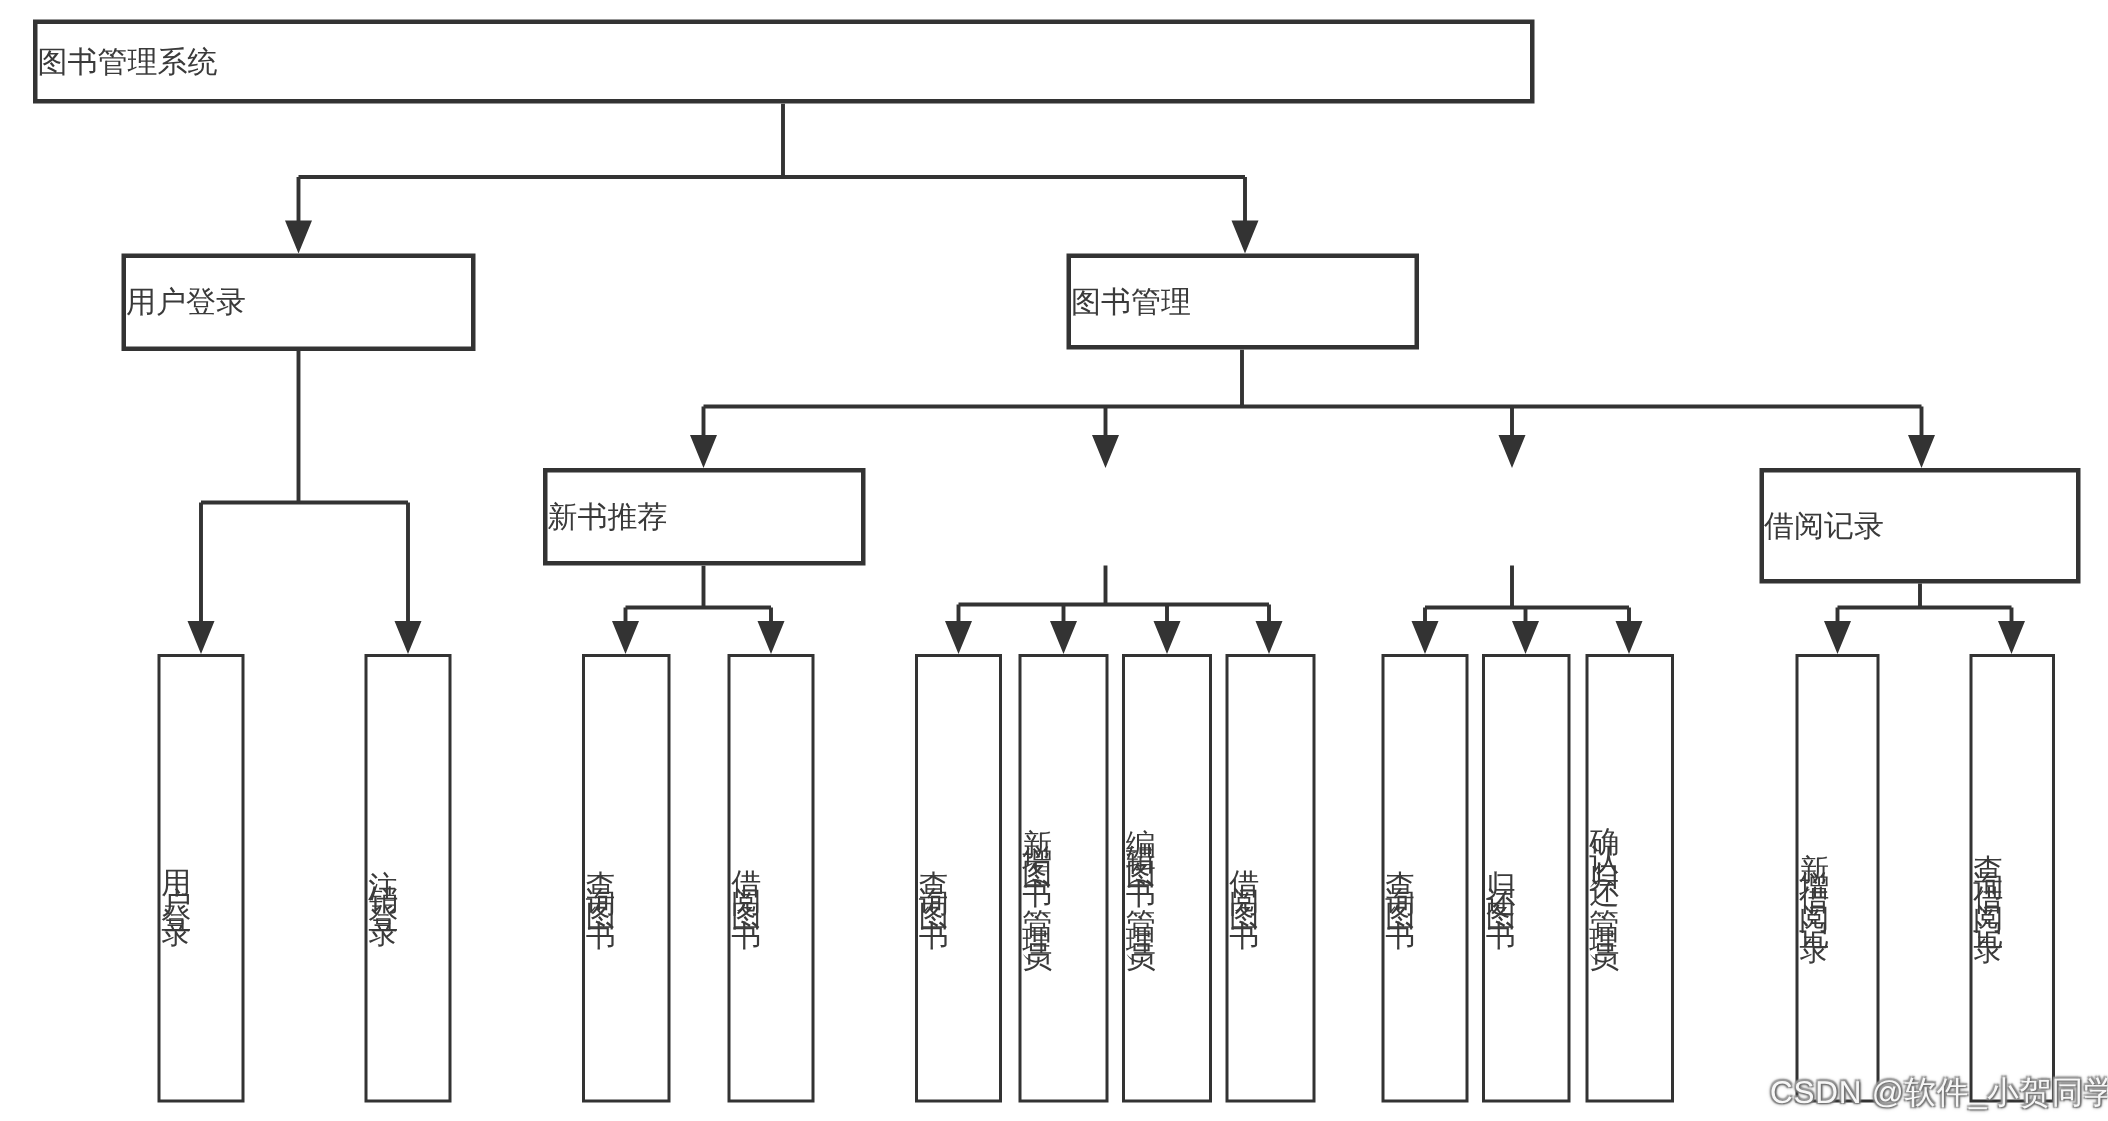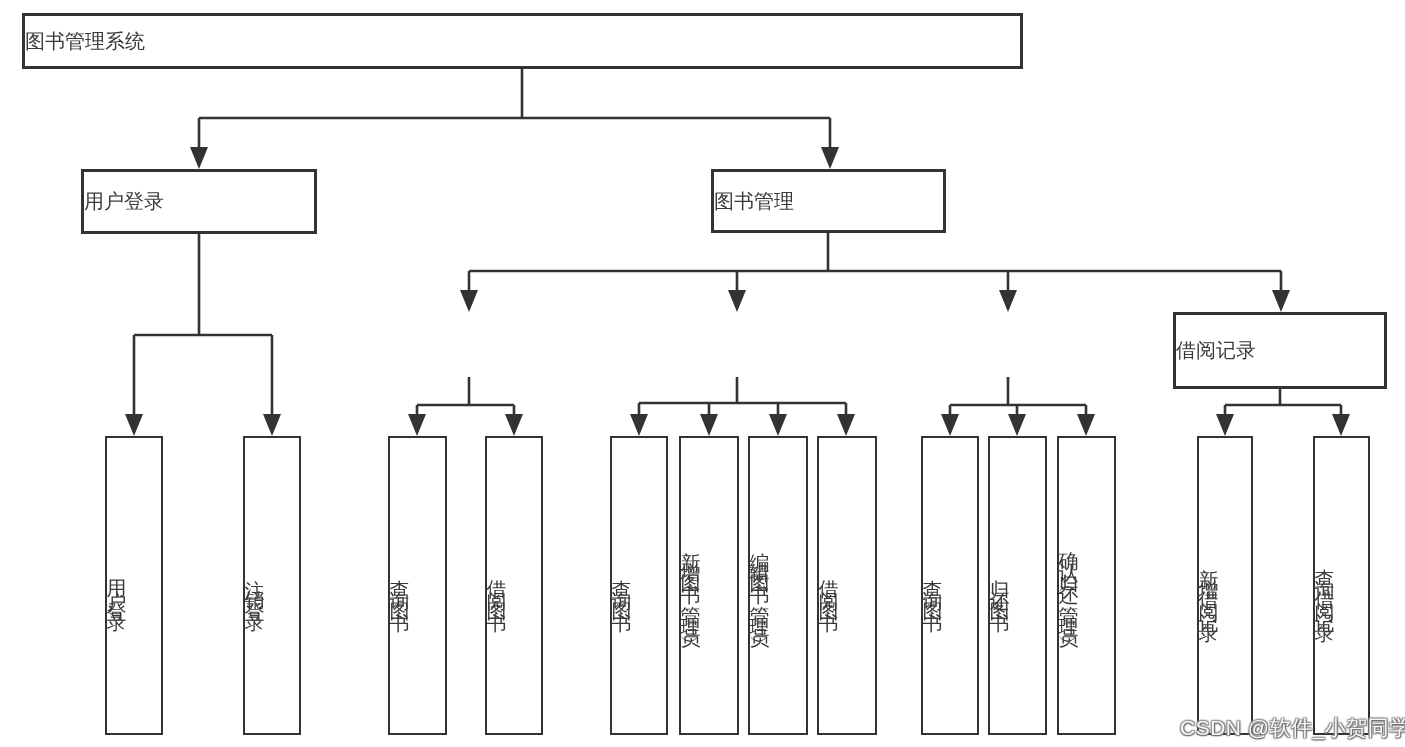--- a/index.html
+++ b/index.html
@@ -95,20 +95,23 @@
     <span>图书管理系统</span>
   </div>
 
   <div class="node" style="left:81px;top:169px;width:236px;height:65px;">
     <span>用户登录</span>
   </div>
   <div class="node" style="left:711px;top:169px;width:235px;height:64px;">
     <span>图书管理</span>
   </div>
 
+  <div class="node" style="left:362px;top:312px;width:215px;height:65px;">
+    <span>新书推荐</span>
+  </div>
   <div class="node" style="left:1173px;top:312px;width:214px;height:77px;">
     <span>借阅记录</span>
   </div>
 
   <div class="node leaf" style="left:105px;top:436px;width:58px;height:299px;">
     <span class="vtxt">用户登录</span>
   </div>
   <div class="node leaf" style="left:243px;top:436px;width:58px;height:299px;">
     <span class="vtxt">注销登录</span>
   </div>

